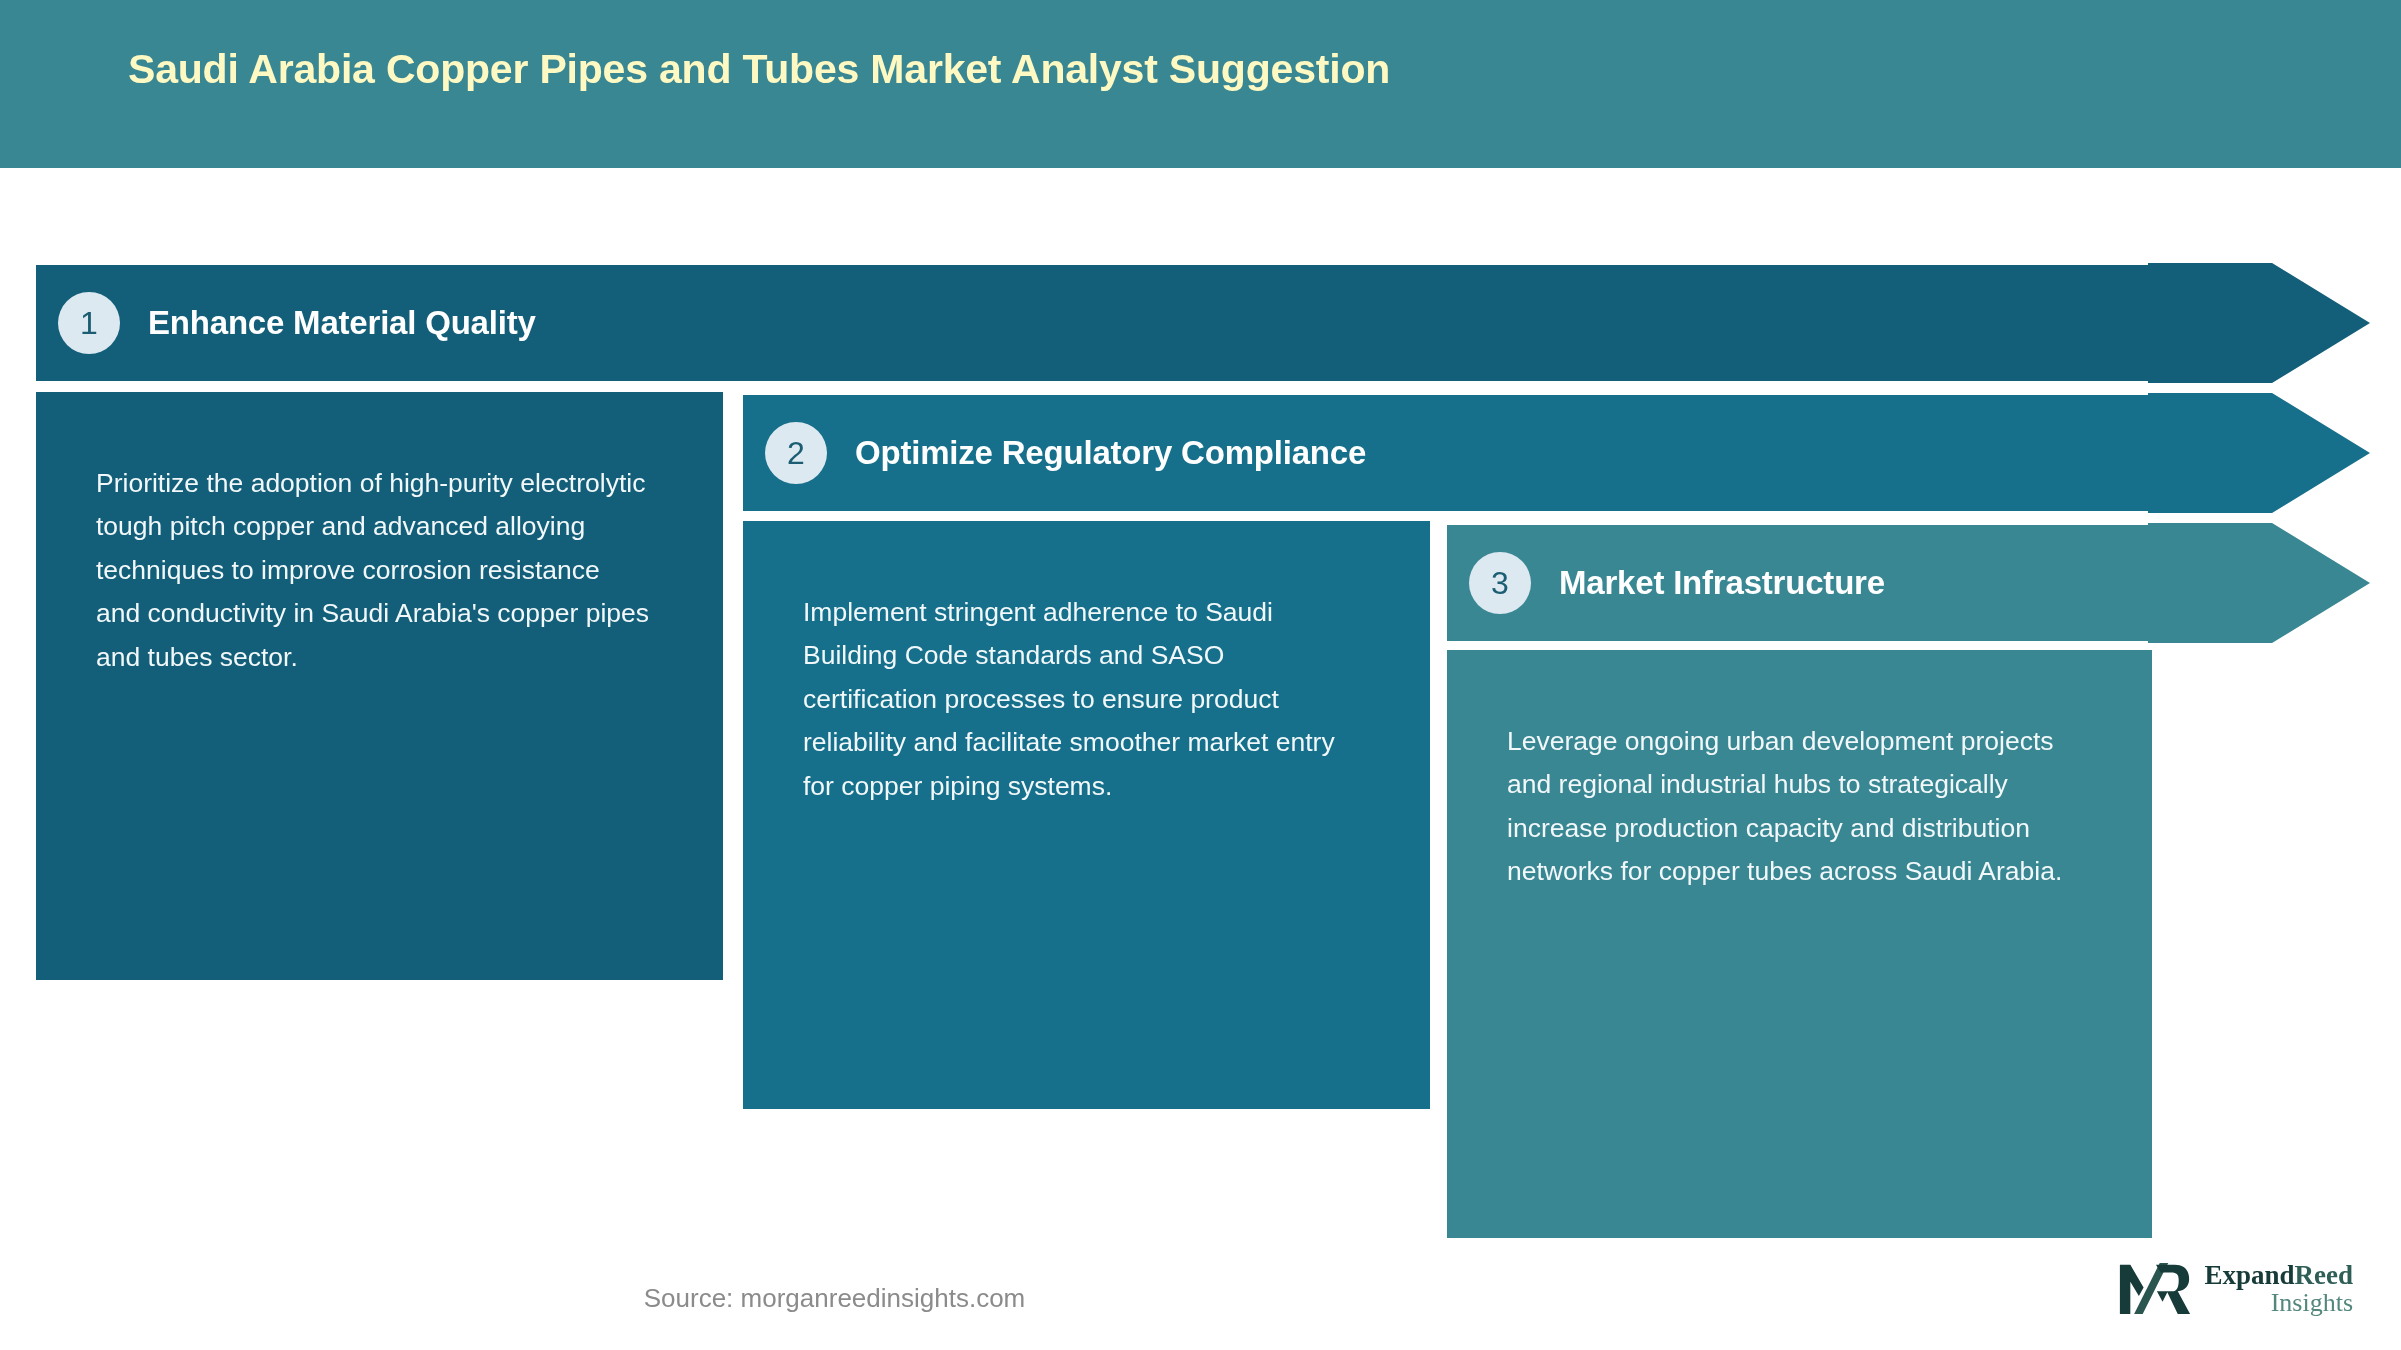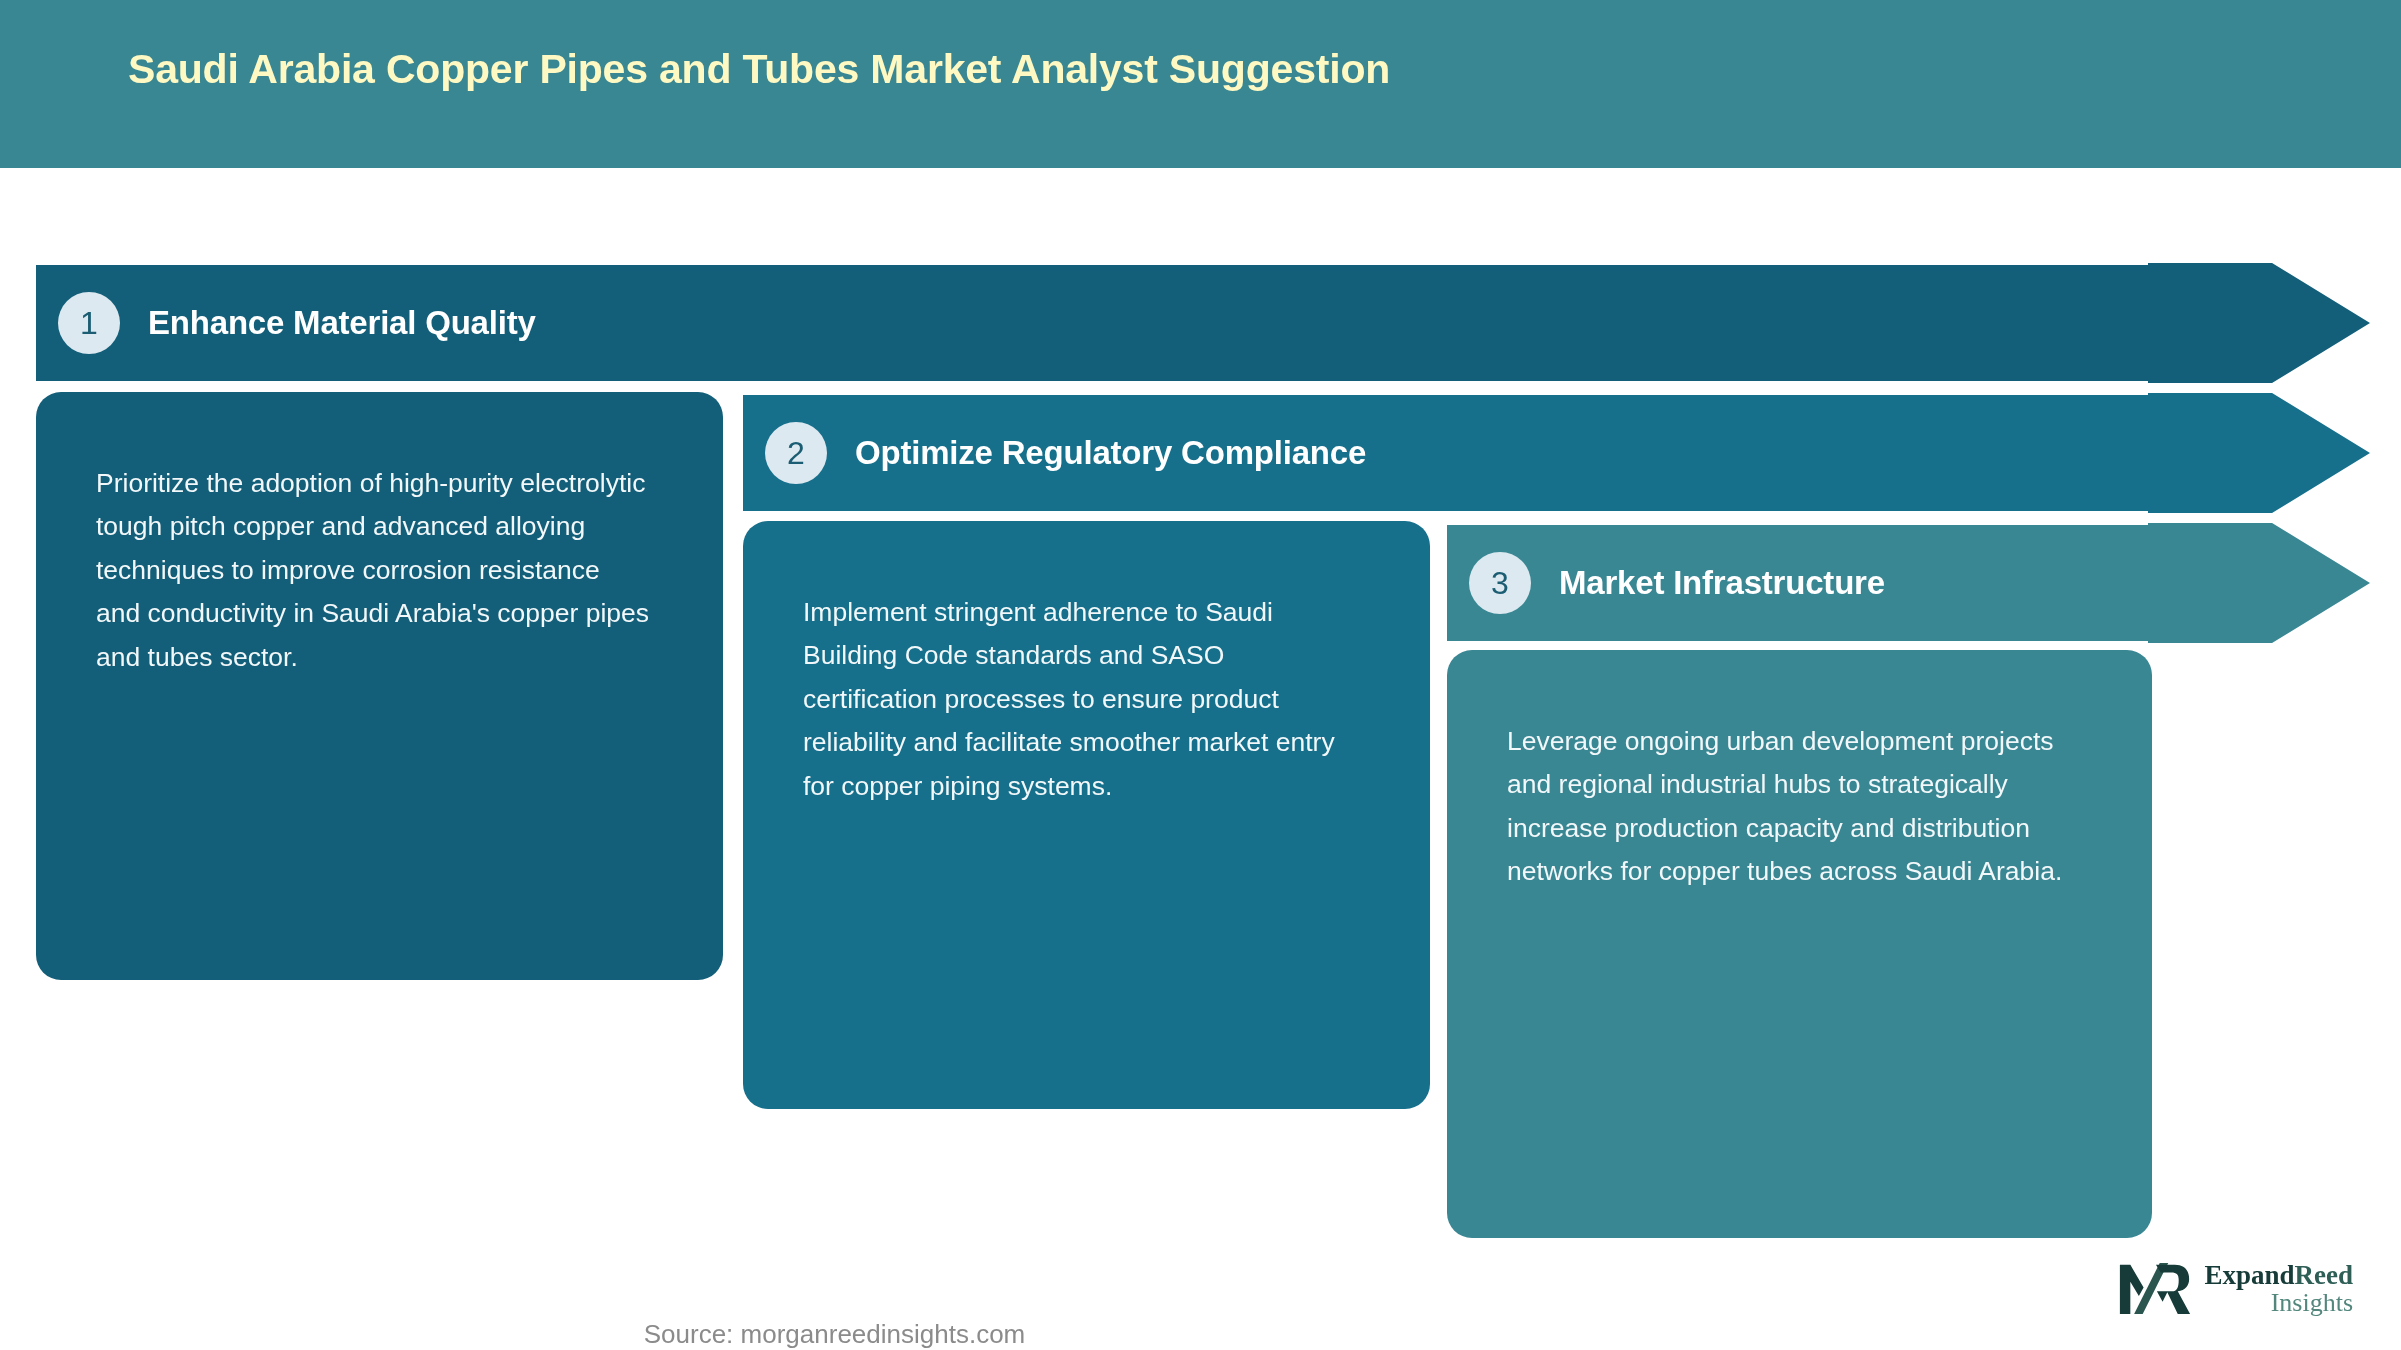--- a/index.html
+++ b/index.html
@@ -88,39 +88,37 @@
     font-size: 33px;
     font-weight: bold;
     white-space: nowrap;
     letter-spacing: -0.2px;
   }
 
   
   .body-card {
     position: absolute;
     padding: 70px 72px 0 60px;
-    border-radius: 25px;
   }
   .body-text {
     color: #f2f8fa;
     font-size: 26.5px;
     line-height: 1.64;
     font-weight: normal;
   }
 
   
   .footer-source {
     position: absolute;
     left: 0;
     top: 1283px;
     width: 2049px;
     text-align: center;
     color: #8b8b8b;
     font-size: 26px;
-    margin-top: 36px;
   }
   .footer-source span { margin-left: -380px; }
 
   .logo-block {
     position: absolute;
     right: 48px;
     top: 1258px;
     display: flex;
     align-items: center;
     height: 62px;

